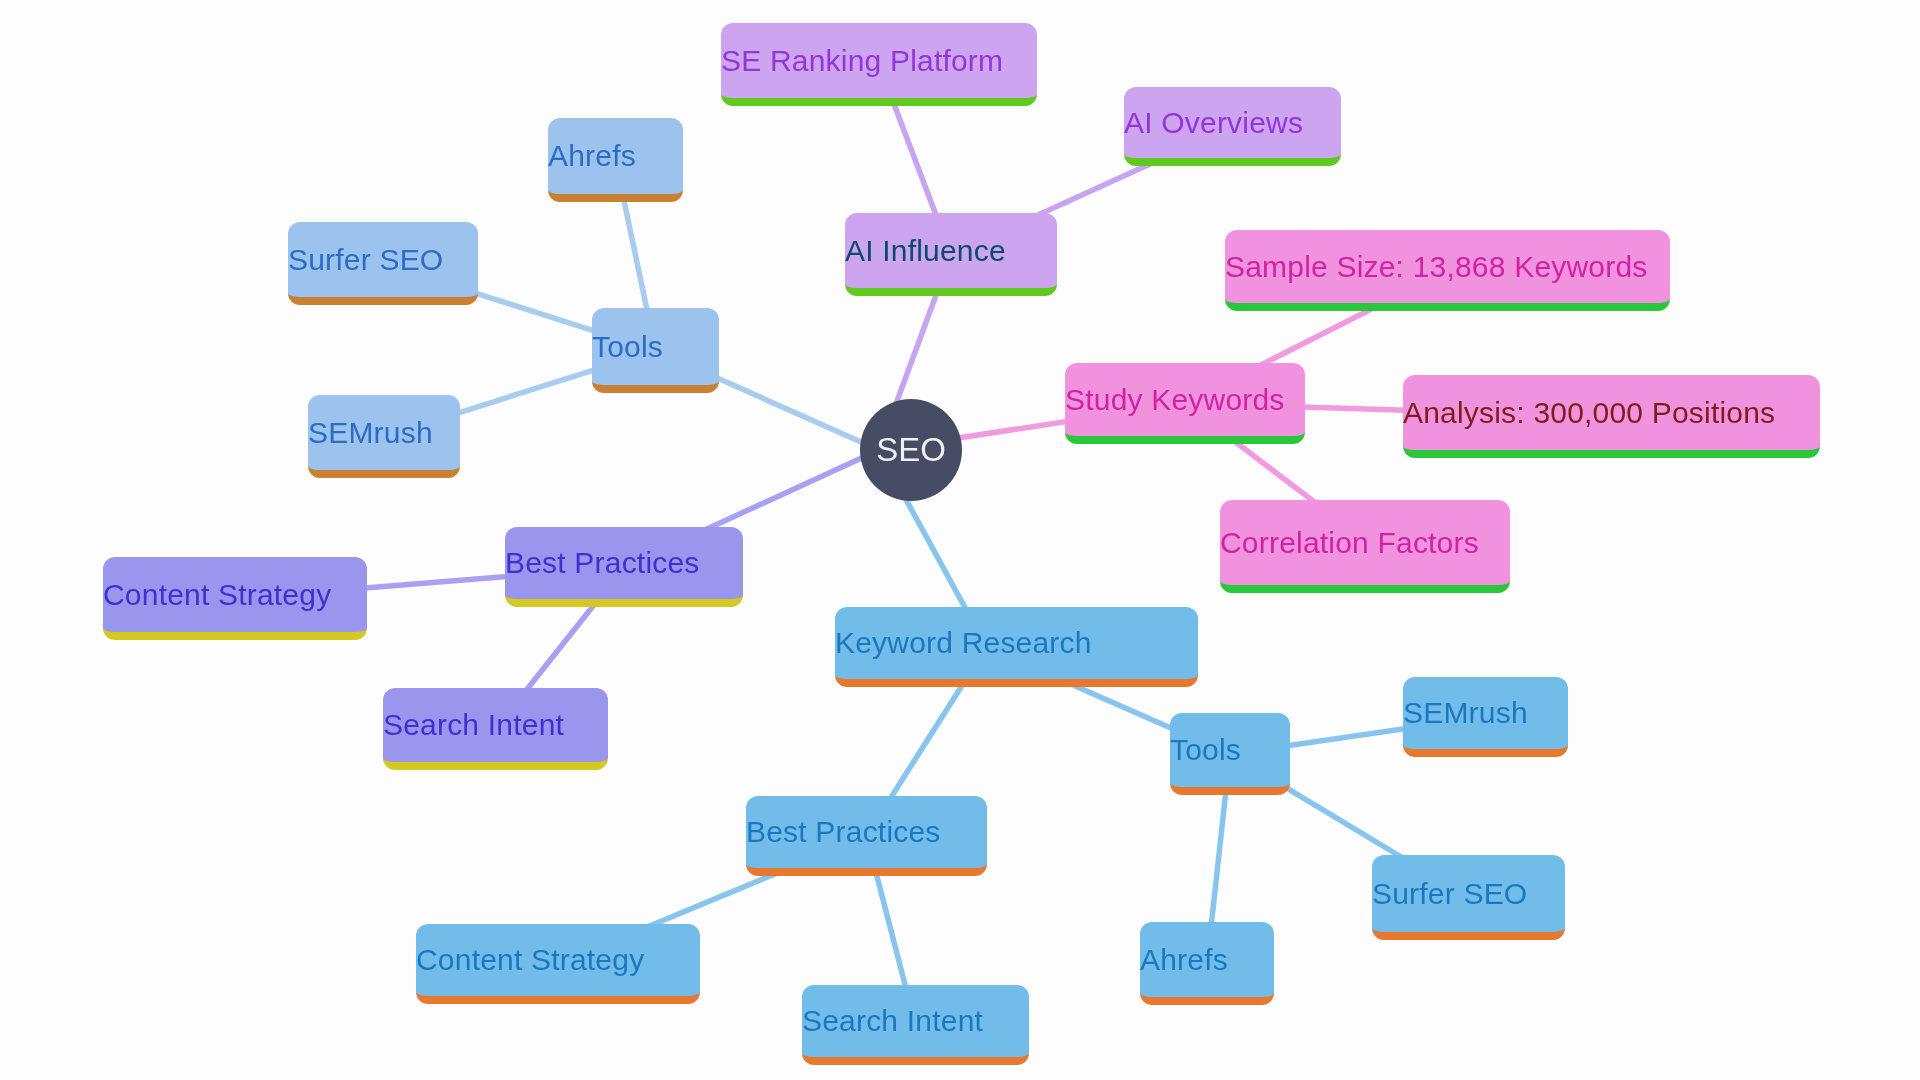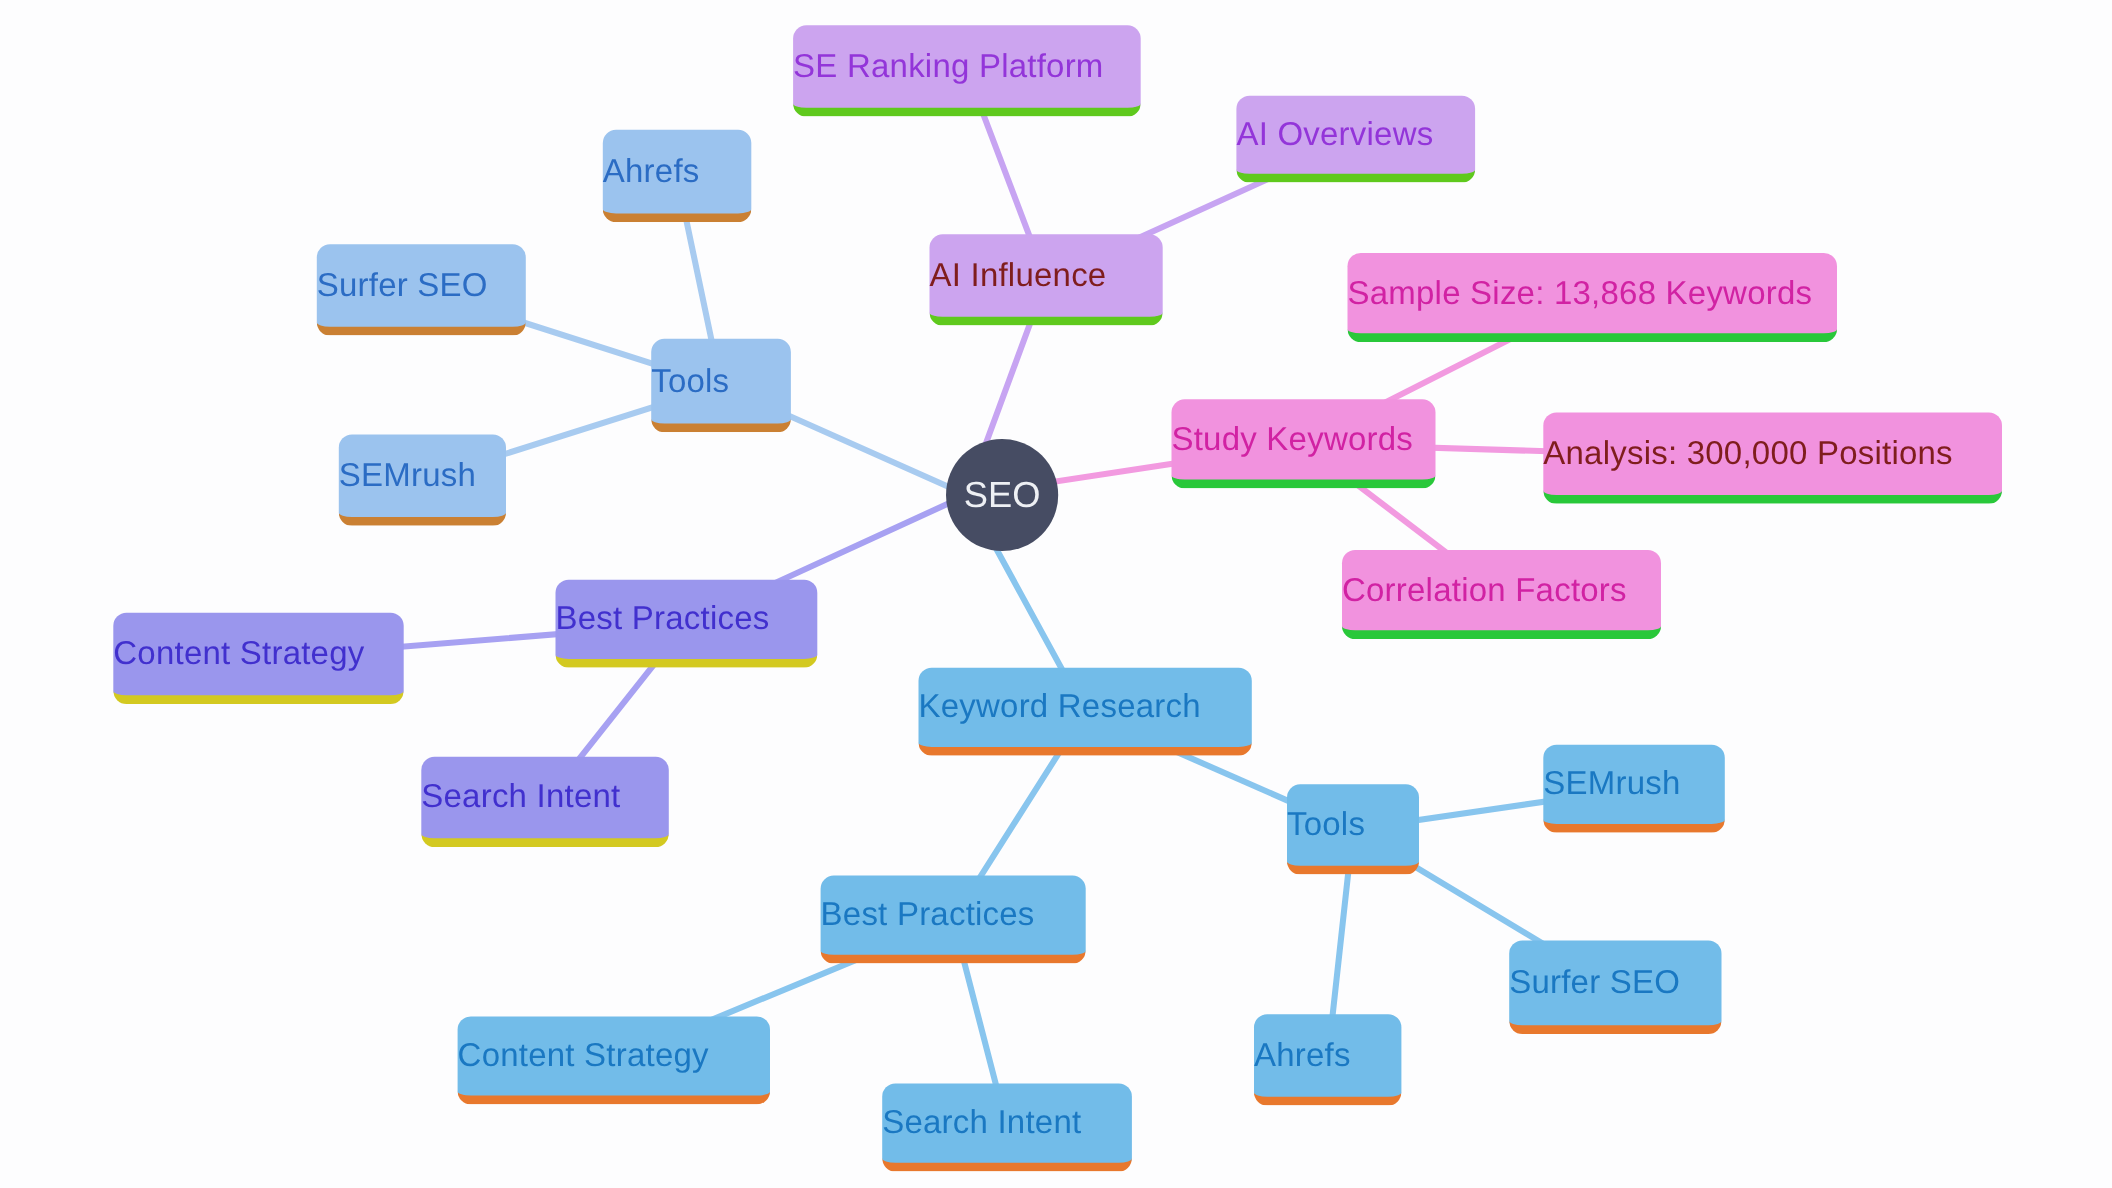--- a/index.html
+++ b/index.html
@@ -58,33 +58,33 @@
       <line x1="1230" y1="754" x2="1468.5" y2="897.5" stroke="#88c5ee" stroke-width="5.5" stroke-linecap="round"></line>
       <line x1="1230" y1="754" x2="1207" y2="963.5" stroke="#88c5ee" stroke-width="5.5" stroke-linecap="round"></line>
     </svg>
   <div id="nodes-layer">
       <div class="node" style="left: 721px; top: 23px; width: 316px; height: 83px; background: rgb(204, 164, 239); color: rgb(147, 53, 217); border-bottom: 8px solid rgb(95, 201, 29);">
         <span class="lbl">SE Ranking Platform</span>
       </div>
       <div class="node" style="left: 1124px; top: 87px; width: 217px; height: 79px; background: rgb(204, 164, 239); color: rgb(147, 53, 217); border-bottom: 8px solid rgb(95, 201, 29);">
         <span class="lbl">AI Overviews</span>
       </div>
-      <div class="node" style="left: 845px; top: 213px; width: 212px; height: 83px; background: rgb(204, 164, 239); color: #7f1d1d; border-bottom: 8px solid rgb(95, 201, 29);">
+      <div class="node" style="left: 845px; top: 213px; width: 212px; height: 83px; background: rgb(204, 164, 239); color: #0c4a6e; border-bottom: 8px solid rgb(95, 201, 29);">
         <span class="lbl">AI Influence</span>
       </div>
       <div class="node" style="left: 1225px; top: 230px; width: 445px; height: 81px; background: rgb(241, 146, 222); color: rgb(209, 34, 163); border-bottom: 8px solid rgb(41, 200, 58);">
         <span class="lbl">Sample Size: 13,868 Keywords</span>
       </div>
       <div class="node" style="left: 1065px; top: 363px; width: 240px; height: 81px; background: rgb(241, 146, 222); color: rgb(209, 34, 163); border-bottom: 8px solid rgb(41, 200, 58);">
         <span class="lbl">Study Keywords</span>
       </div>
       <div class="node" style="left: 1403px; top: 375px; width: 417px; height: 83px; background: rgb(241, 146, 222); color: #7f1d1d; border-bottom: 8px solid rgb(41, 200, 58);">
         <span class="lbl">Analysis: 300,000 Positions</span>
       </div>
-      <div class="node" style="left: 1220px; top: 500px; width: 290px; height: 81px; background: rgb(241, 146, 222); color: rgb(209, 34, 163); border-bottom: 8px solid rgb(41, 200, 58);">
+      <div class="node" style="left: 1220px; top: 500px; width: 290px; height: 93px; background: rgb(241, 146, 222); color: rgb(209, 34, 163); border-bottom: 8px solid rgb(41, 200, 58);">
         <span class="lbl">Correlation Factors</span>
       </div>
       <div class="node" style="left: 548px; top: 118px; width: 135px; height: 84px; background: rgb(155, 195, 238); color: rgb(43, 108, 196); border-bottom: 8px solid rgb(202, 128, 51);">
         <span class="lbl">Ahrefs</span>
       </div>
       <div class="node" style="left: 288px; top: 222px; width: 190px; height: 83px; background: rgb(155, 195, 238); color: rgb(43, 108, 196); border-bottom: 8px solid rgb(202, 128, 51);">
         <span class="lbl">Surfer SEO</span>
       </div>
       <div class="node" style="left: 592px; top: 308px; width: 127px; height: 85px; background: rgb(155, 195, 238); color: rgb(43, 108, 196); border-bottom: 8px solid rgb(202, 128, 51);">
         <span class="lbl">Tools</span>
@@ -94,21 +94,21 @@
       </div>
       <div class="node" style="left: 505px; top: 527px; width: 238px; height: 80px; background: rgb(154, 150, 237); color: rgb(65, 48, 206); border-bottom: 8px solid rgb(211, 201, 33);">
         <span class="lbl">Best Practices</span>
       </div>
       <div class="node" style="left: 103px; top: 557px; width: 264px; height: 83px; background: rgb(154, 150, 237); color: rgb(65, 48, 206); border-bottom: 8px solid rgb(211, 201, 33);">
         <span class="lbl">Content Strategy</span>
       </div>
       <div class="node" style="left: 383px; top: 688px; width: 225px; height: 82px; background: rgb(154, 150, 237); color: rgb(65, 48, 206); border-bottom: 8px solid rgb(211, 201, 33);">
         <span class="lbl">Search Intent</span>
       </div>
-      <div class="node" style="left: 835px; top: 607px; width: 303px; height: 80px; background: rgb(114, 188, 233); color: rgb(26, 120, 194); border-bottom: 8px solid rgb(232, 120, 45);">
+      <div class="node" style="left: 835px; top: 607px; width: 363px; height: 80px; background: rgb(114, 188, 233); color: rgb(26, 120, 194); border-bottom: 8px solid rgb(232, 120, 45);">
         <span class="lbl">Keyword Research</span>
       </div>
       <div class="node" style="left: 746px; top: 796px; width: 241px; height: 80px; background: rgb(114, 188, 233); color: rgb(26, 120, 194); border-bottom: 8px solid rgb(232, 120, 45);">
         <span class="lbl">Best Practices</span>
       </div>
       <div class="node" style="left: 416px; top: 924px; width: 284px; height: 80px; background: rgb(114, 188, 233); color: rgb(26, 120, 194); border-bottom: 8px solid rgb(232, 120, 45);">
         <span class="lbl">Content Strategy</span>
       </div>
       <div class="node" style="left: 802px; top: 985px; width: 227px; height: 80px; background: rgb(114, 188, 233); color: rgb(26, 120, 194); border-bottom: 8px solid rgb(232, 120, 45);">
         <span class="lbl">Search Intent</span>

